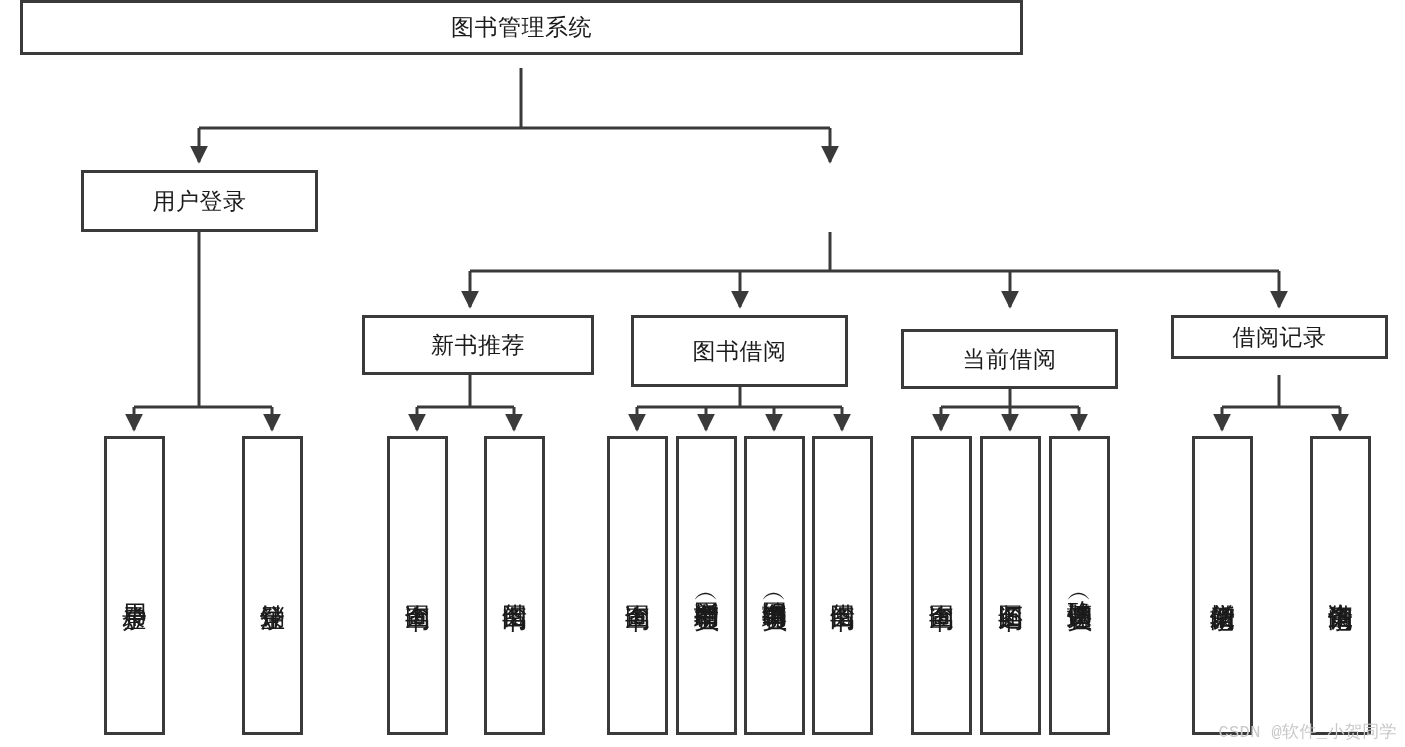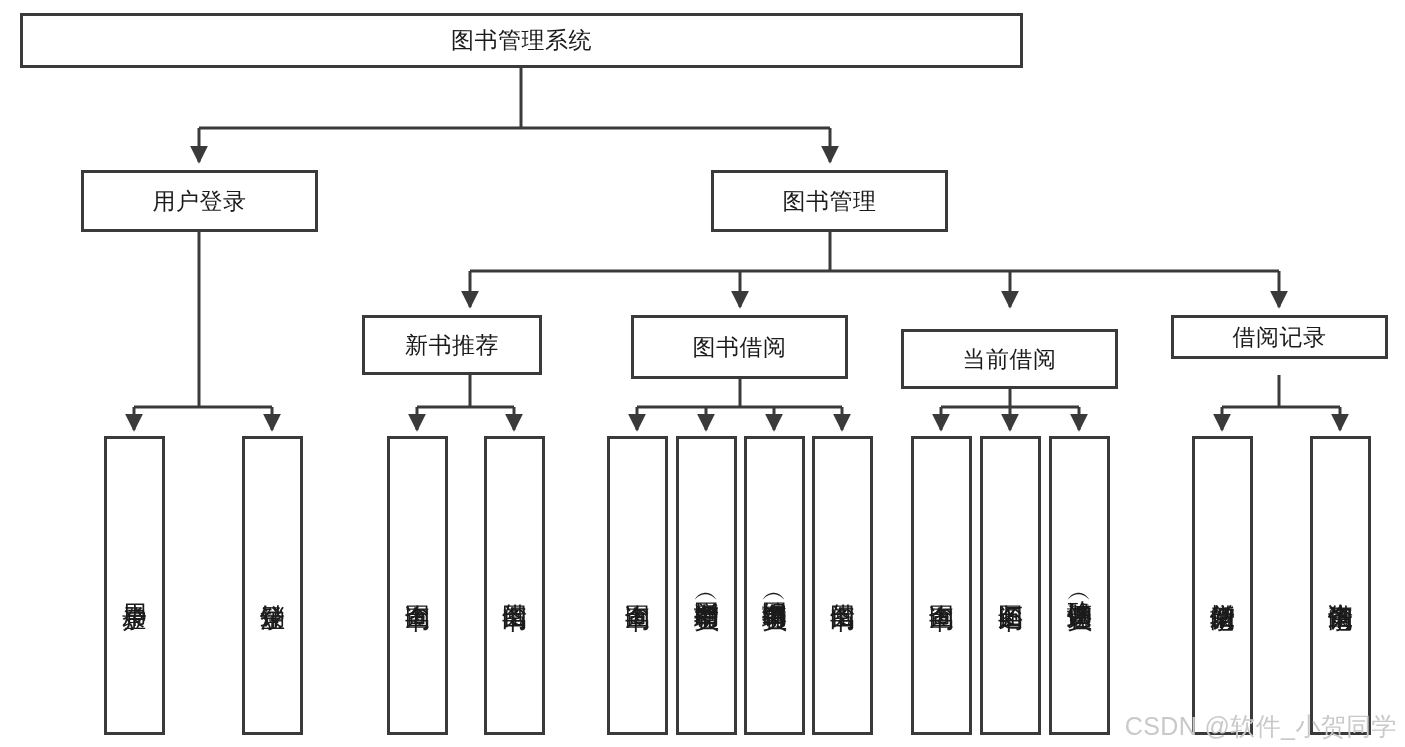--- a/index.html
+++ b/index.html
@@ -52,25 +52,26 @@
     line-height: 1.08;
     letter-spacing: 1px;
     white-space: normal;
     max-height: 275px;
     text-align: start;
   }
   .watermark {
     position: absolute;
     right: 8px;
     bottom: 4px;
-    font-size: 25px;
+    font-size: 17px;
     color: #c9c9c9;
     letter-spacing: 0.4px;
     z-index: 3;
     white-space: nowrap;
+    font-family: Liberation Mono, monospace;
   }
 </style>
 </head>
 <body>
 
 <div id="canvas">
 
   <svg class="wires" viewBox="0 0 1405 747" xmlns="http://www.w3.org/2000/svg">
     <defs>
       <marker id="arrow" viewBox="0 0 10 10" refX="9" refY="5" markerWidth="6" markerHeight="6" orient="auto-start-reverse">
@@ -114,35 +115,32 @@
       <path d="M 1010 407 L 1010 430" marker-end="url(#arrow)"></path>
       <path d="M 1079 407 L 1079 430" marker-end="url(#arrow)"></path>
 
       <path d="M 1279 375 L 1279 407"></path>
       <path d="M 1222 407 L 1340 407"></path>
       <path d="M 1222 407 L 1222 430" marker-end="url(#arrow)"></path>
       <path d="M 1340 407 L 1340 430" marker-end="url(#arrow)"></path>
     </g>
   </svg>
 
-  <div class="node" style="left:20px; top:13px; width:1003px; height:55px;">
+  <div class="node" style="left:20px; top:0; width:1003px; height:55px;">
     <span class="label">图书管理系统</span>
   </div>
 
   <div class="node" style="left:81px; top:170px; width:237px; height:62px;">
     <span class="label">用户登录</span>
   </div>
-  <div class="node" style="left:711px; top:170px; width:237px; height:62px;">
-    <span class="label">图书管理</span>
-  </div>
 
-  <div class="node" style="left:362px; top:315px; width:180px; height:60px;">
+  <div class="node" style="left:362px; top:315px; width:232px; height:60px;">
     <span class="label">新书推荐</span>
   </div>
-  <div class="node" style="left:631px; top:315px; width:217px; height:64px;">
+  <div class="node" style="left:631px; top:315px; width:217px; height:72px;">
     <span class="label">图书借阅</span>
   </div>
   <div class="node" style="left:901px; top:329px; width:217px; height:60px;">
     <span class="label">当前借阅</span>
   </div>
   <div class="node" style="left:1171px; top:315px; width:217px; height:44px;">
     <span class="label">借阅记录</span>
   </div>
 
   <div class="node leaf" style="left:104px; top:436px; width:61px; height:299px;">

